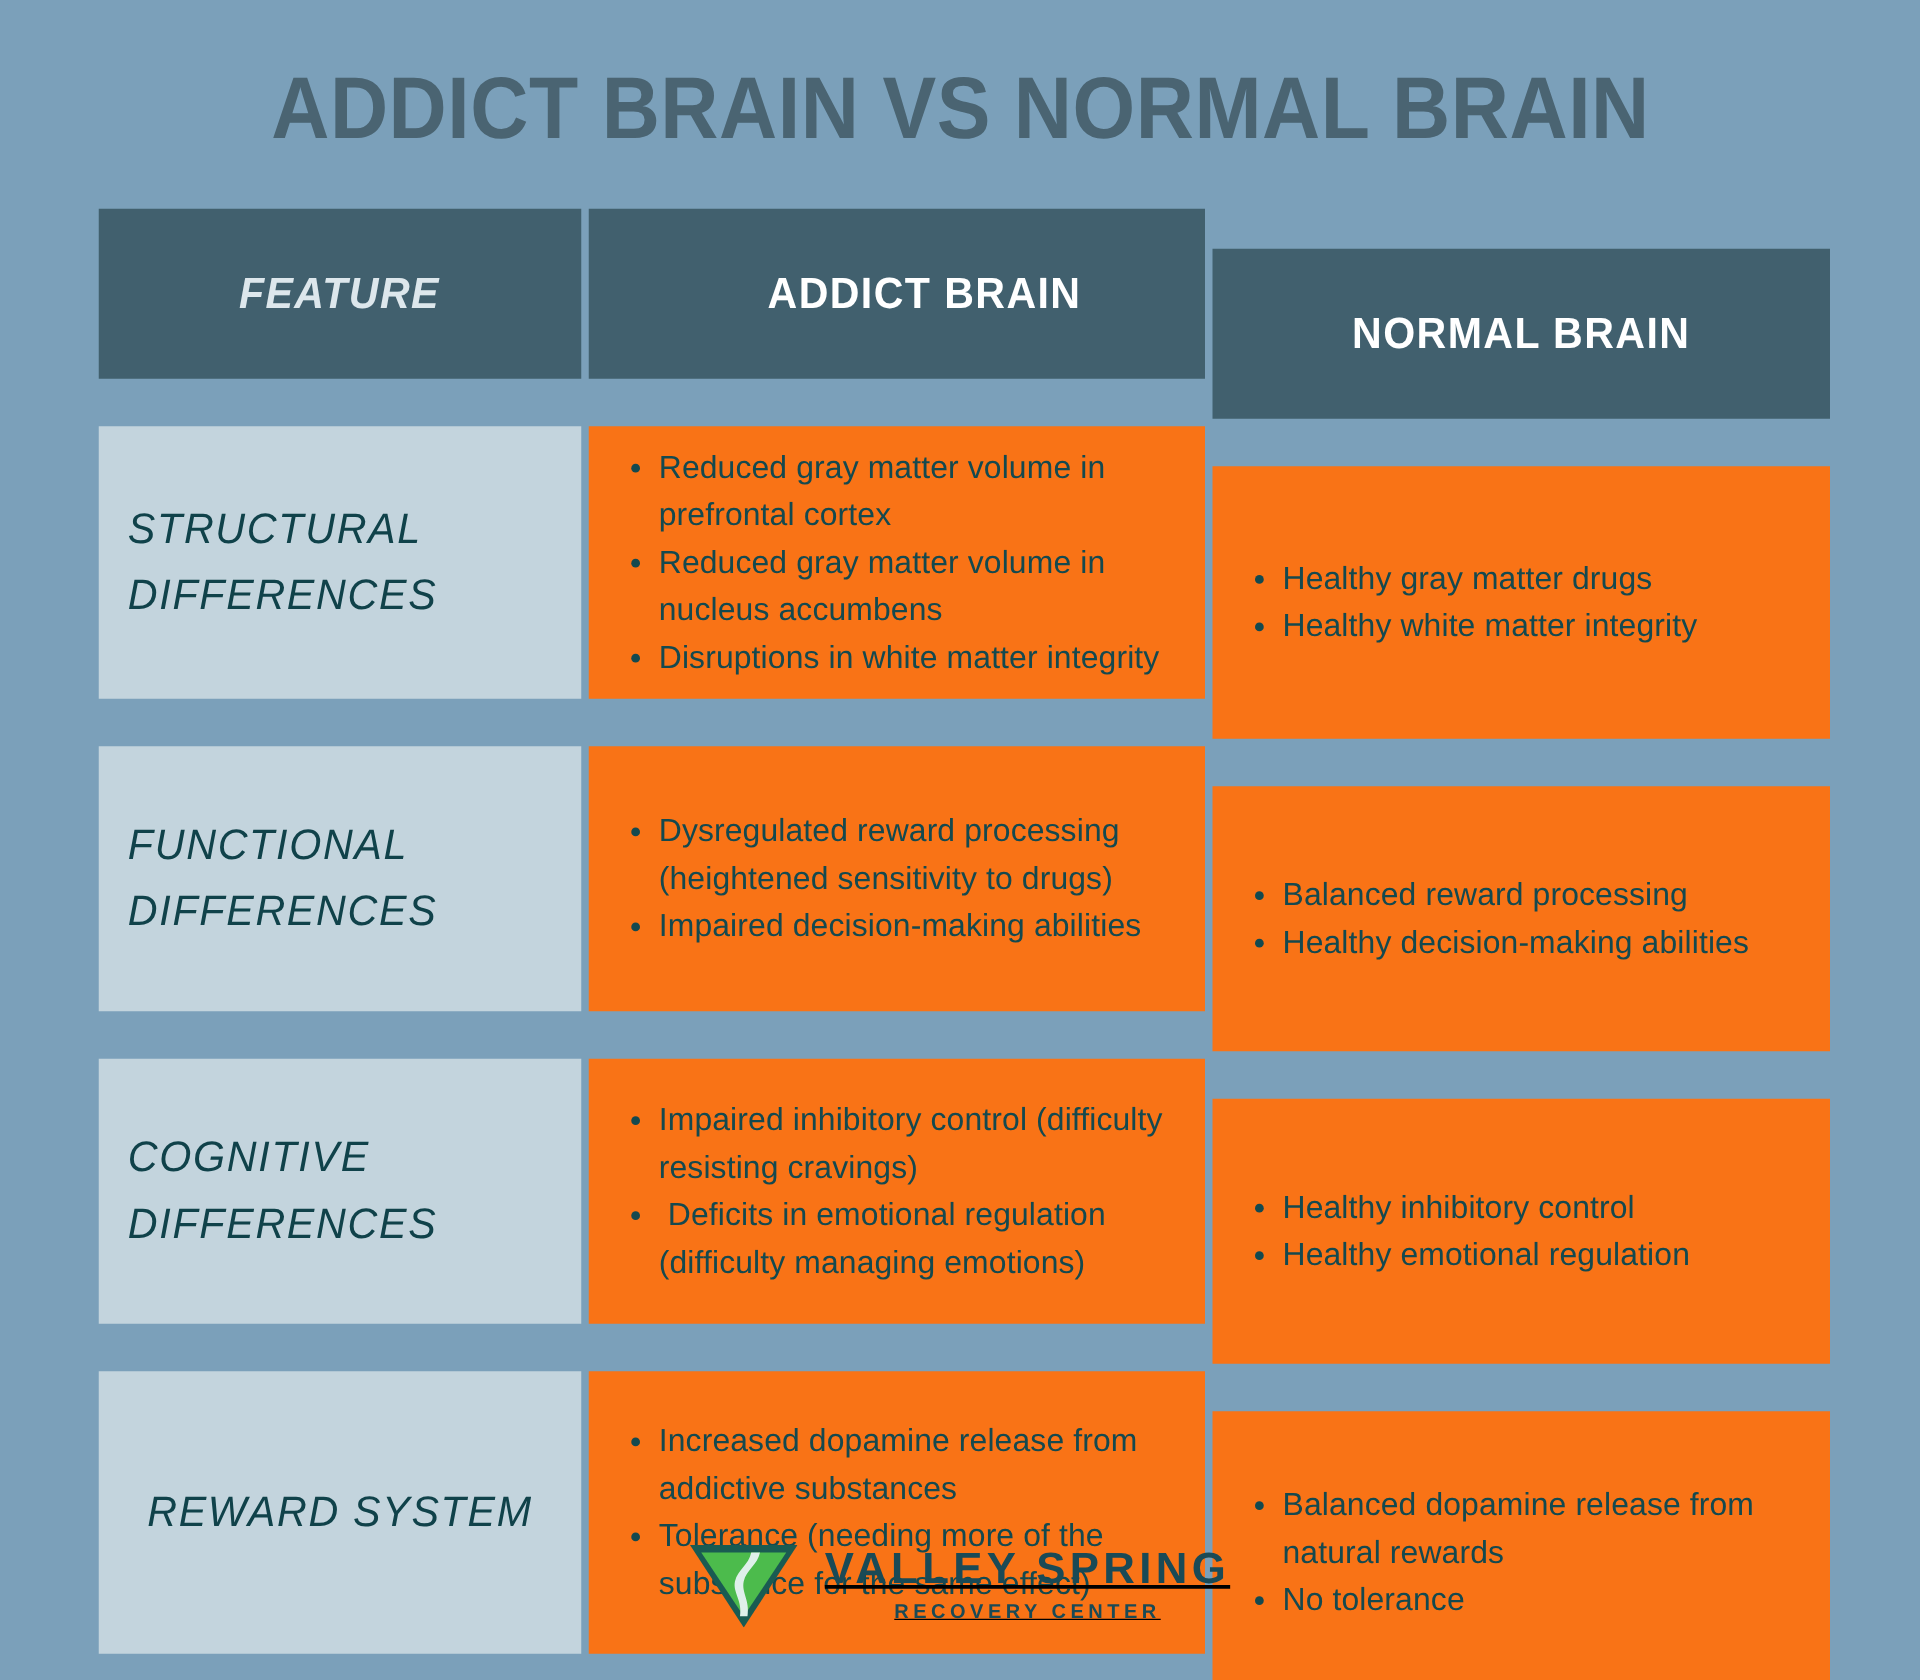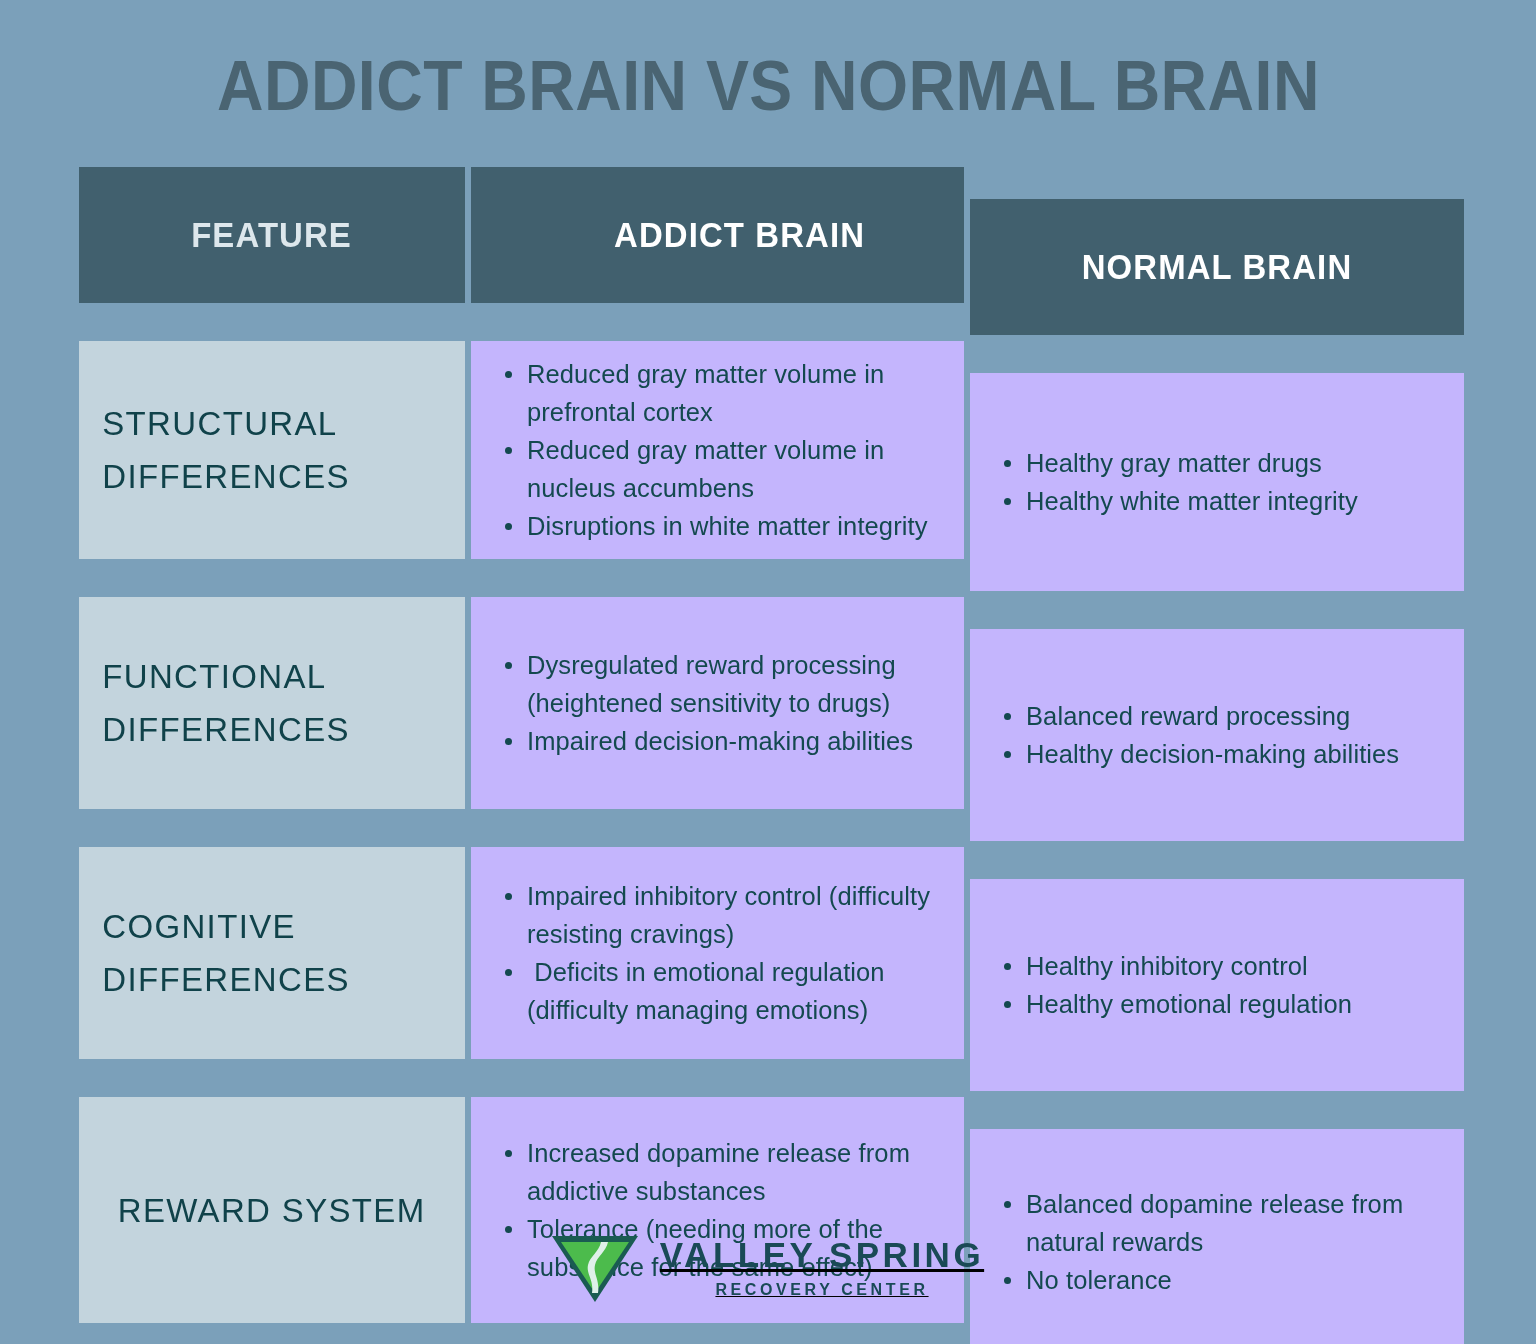--- a/index.html
+++ b/index.html
@@ -53,21 +53,21 @@
     flex-direction: column;
     gap: 6px;
   }
 
   .row {
     display: flex;
     gap: 6px;
     width: 100%;
   }
 
-  .cell-feature { width: 386px; flex: 0 0 386px; }
+  .cell-feature { width: 386px; flex: 0 0 386px; font-style: italic; }
   .cell-addict  { width: 493px; flex: 0 0 493px; padding-left: 44px; }
   .cell-normal  { width: 494px; flex: 0 0 494px; margin-top: 32px; }
 
   
   .row-header .hcell {
     background: #41606e;
     height: 136px;
     display: flex;
     align-items: center;
     justify-content: center;
@@ -95,21 +95,21 @@
     font-family: "Liberation Sans", sans-serif;
     font-weight: normal;
     font-size: 34px;
     line-height: 53px;
     letter-spacing: 1.4px;
     color: #10424a;
     transform: scaleX(0.97);
   }
 
   .content-box {
-    background: #c4b5fd;
+    background: #f97316;
     display: flex;
     align-items: center;
     padding: 10px 14px 10px 26px;
   }
 
   ul.bullets {
     list-style: none;
     width: 100%;
   }
   ul.bullets li {

